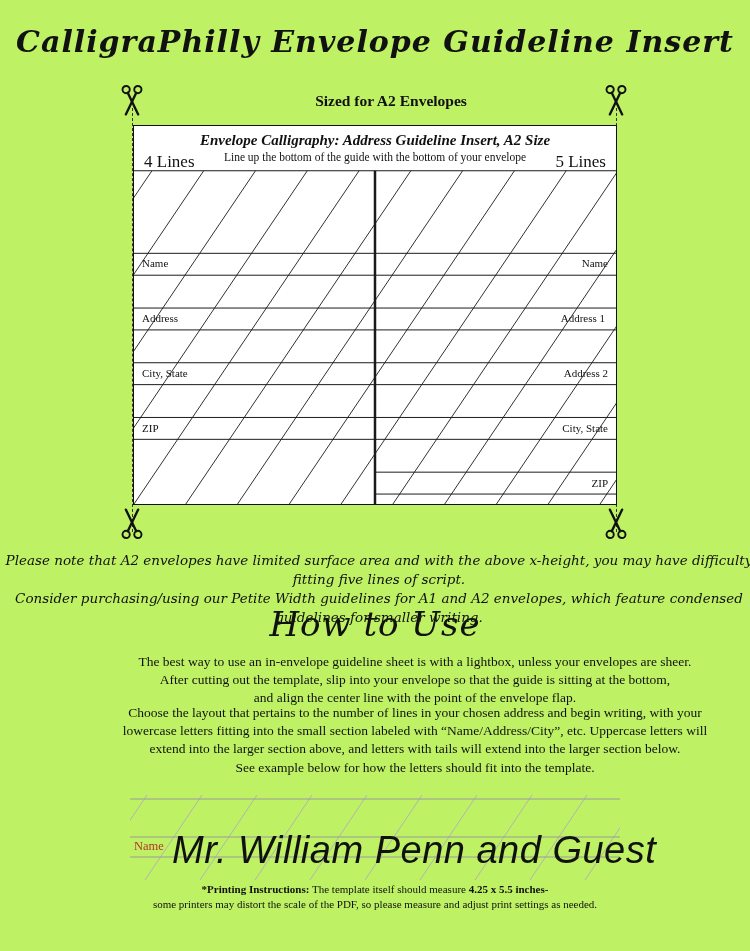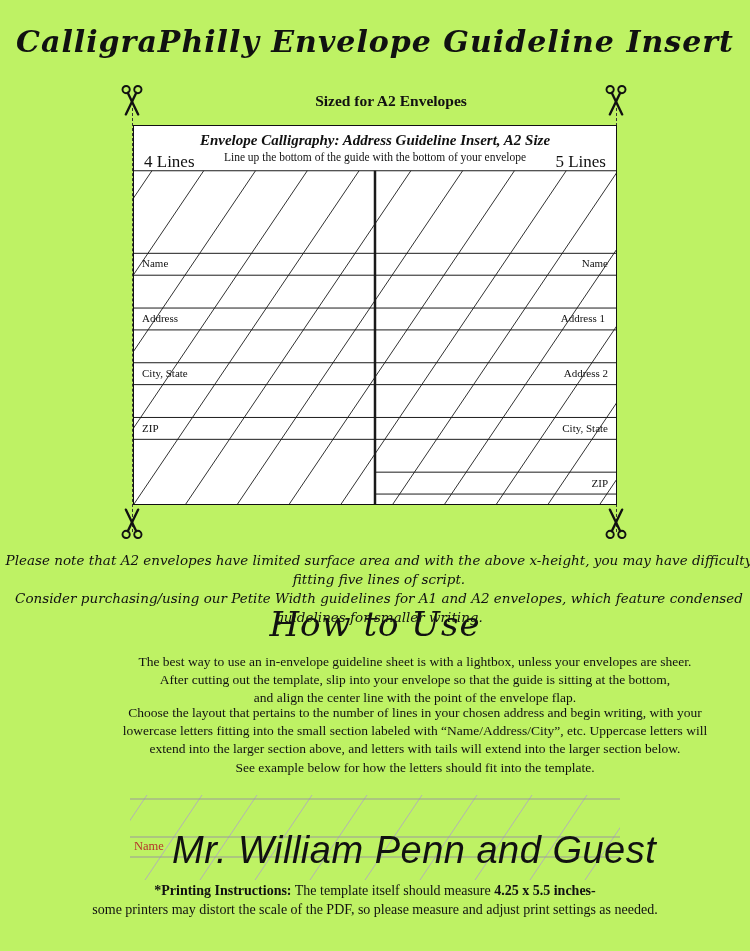--- a/index.html
+++ b/index.html
@@ -45,21 +45,21 @@
   .p2 { top:704px; }
   .caption { top:759px; }
 
   .example { position:absolute; left:130px; top:790px; width:490px; height:92px; }
   #example-svg { position:absolute; left:0; top:0; width:100%; height:100%; }
   .ex-label { position:absolute; left:4px; top:49px; font-size:12.5px; }
   .ex-script { position:absolute; left:42px; top:28px; font-family:Liberation Sans, sans-serif;
                font-style:italic; font-size:38px; letter-spacing:0.5px; white-space:nowrap;margin-top:11px; }
 
   .printing { position:absolute; top:882px; left:0; width:100%; text-align:center;
-              font-size:14px; line-height:1.35; }
+              font-size:11px; line-height:1.35; }
   .b { font-weight:bold; }
 </style>
 </head>
 <body>
 
 <div class="page">
 
   <h1 class="title">CalligraPhilly Envelope Guideline Insert</h1>
   <div class="subtitle">Sized for A2 Envelopes</div>
 

